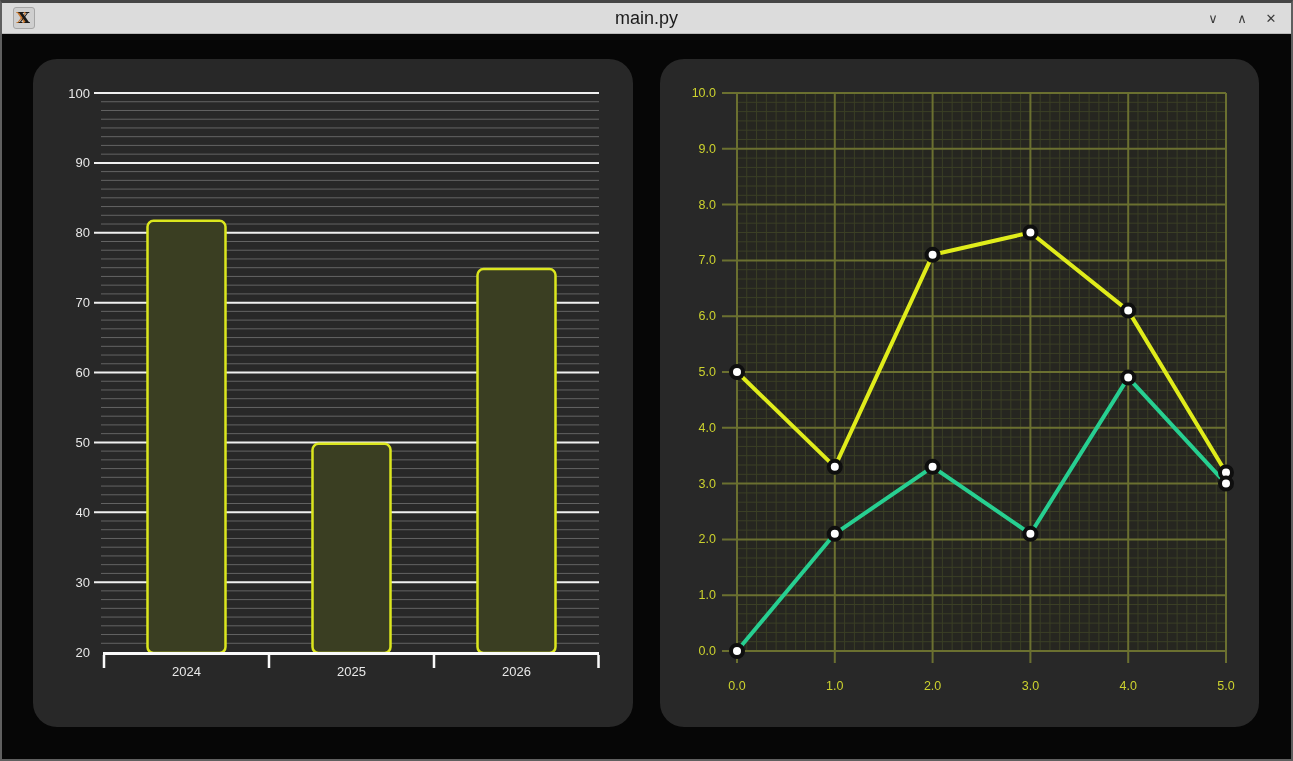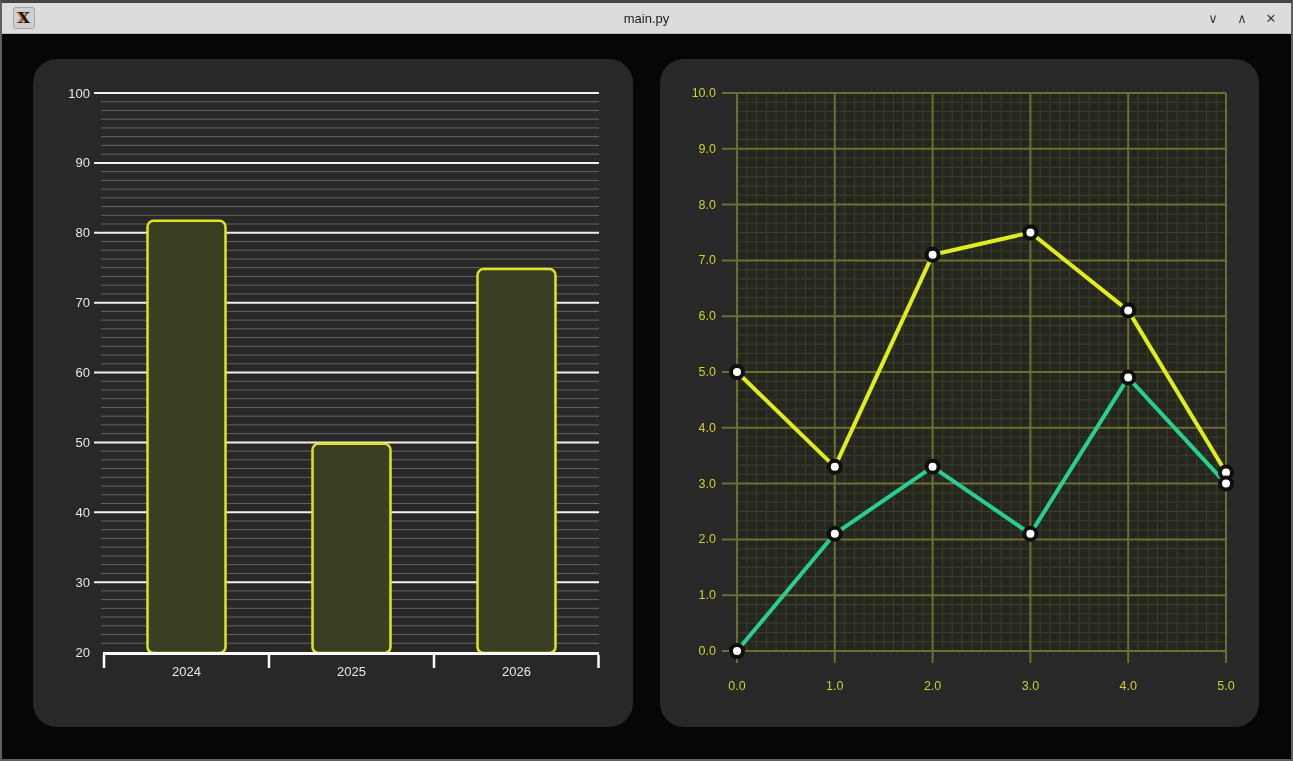--- a/index.html
+++ b/index.html
@@ -21,21 +21,21 @@
     display:flex;align-items:center;justify-content:center;
   }
   .app-icon .x-orange{
     position:absolute;font-family:"DejaVu Serif",serif;font-weight:bold;
     font-size:15px;color:#c8772e;transform:translate(-2px,0px);line-height:1;
   }
   .app-icon .x-black{
     position:absolute;font-family:"DejaVu Serif",serif;font-weight:bold;
     font-size:15px;color:#181818;line-height:1;
   }
-  .window-title{font-size:13px;color:#1b1b1b;}
+  .window-title{font-size:18px;color:#1b1b1b;}
   .controls{
     position:absolute;right:12px;top:0;height:31px;
     display:flex;align-items:center;gap:13px;
   }
   .ctrl-btn{
     font-family:"DejaVu Sans",sans-serif;font-size:13px;color:#3c3c3c;
     width:16px;text-align:center;cursor:default;line-height:1;
   }
   .content{position:relative;width:100%;height:725px;background:#060606;}
   .panel{

